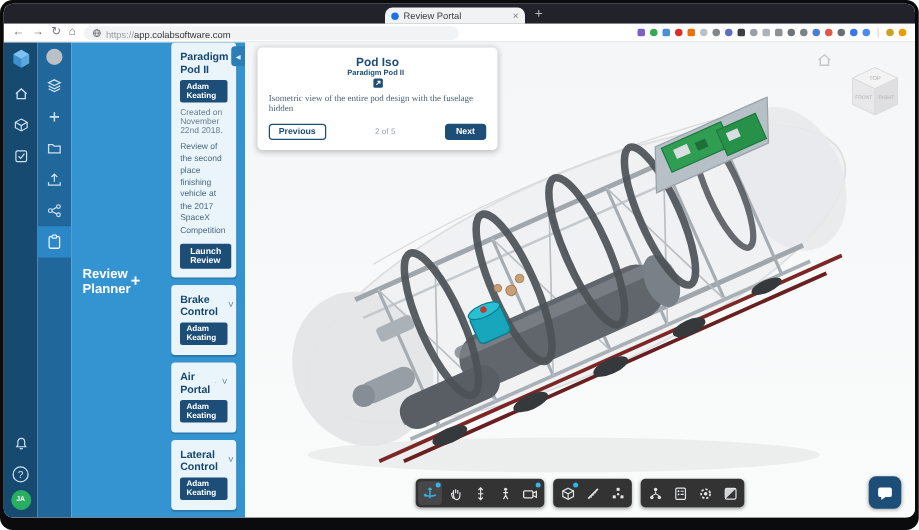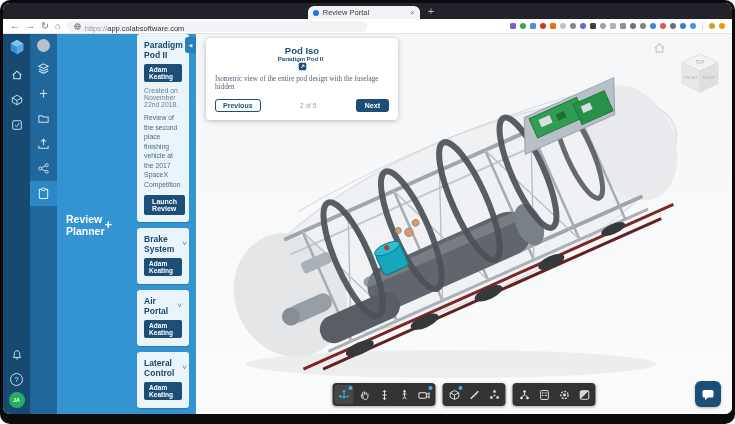--- a/index.html
+++ b/index.html
@@ -247,21 +247,21 @@
               <span class="chev">˄</span>
             </div>
             <span class="badge">Adam Keating</span>
             <div class="card-meta">Created on November 22nd 2018.</div>
             <div class="card-desc">Review of the second place finishing vehicle at the 2017 SpaceX Competition</div>
             <span class="launch-btn">Launch Review</span>
           </div>
 
           <div class="card">
             <div class="card-head">
-              <span class="card-title">Brake System</span>
+              <span class="card-title">Brake Control</span>
               <svg width="8" height="8" viewBox="0 0 10 10">
                 <circle cx="5" cy="5" r="2" fill="none" stroke="#5b84a6" stroke-width="1"></circle>
                 <circle cx="5" cy="5" r="3.8" fill="none" stroke="#5b84a6" stroke-width="1" stroke-dasharray="1.6 1.4"></circle>
               </svg>
               <span class="chev">˅</span>
             </div>
             <span class="badge">Adam Keating</span>
           </div>
 
           <div class="card">

